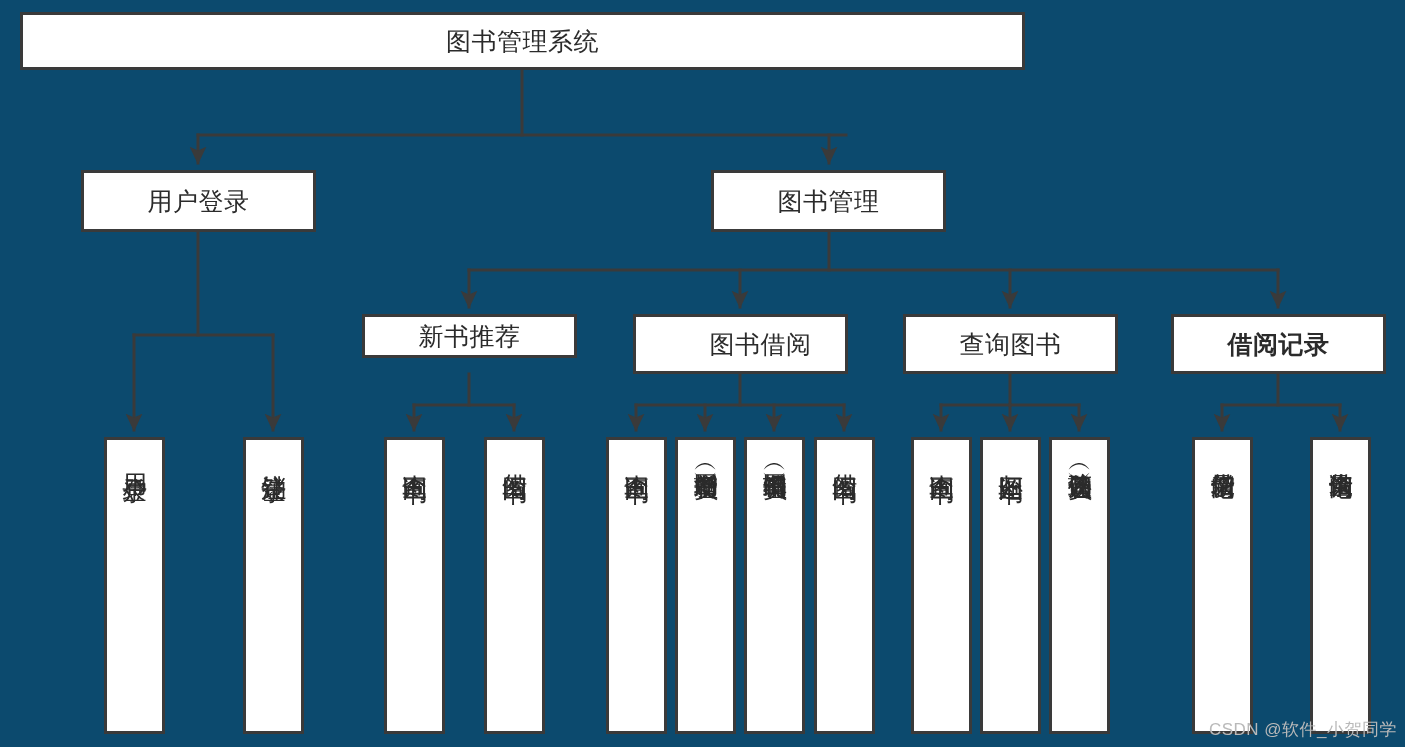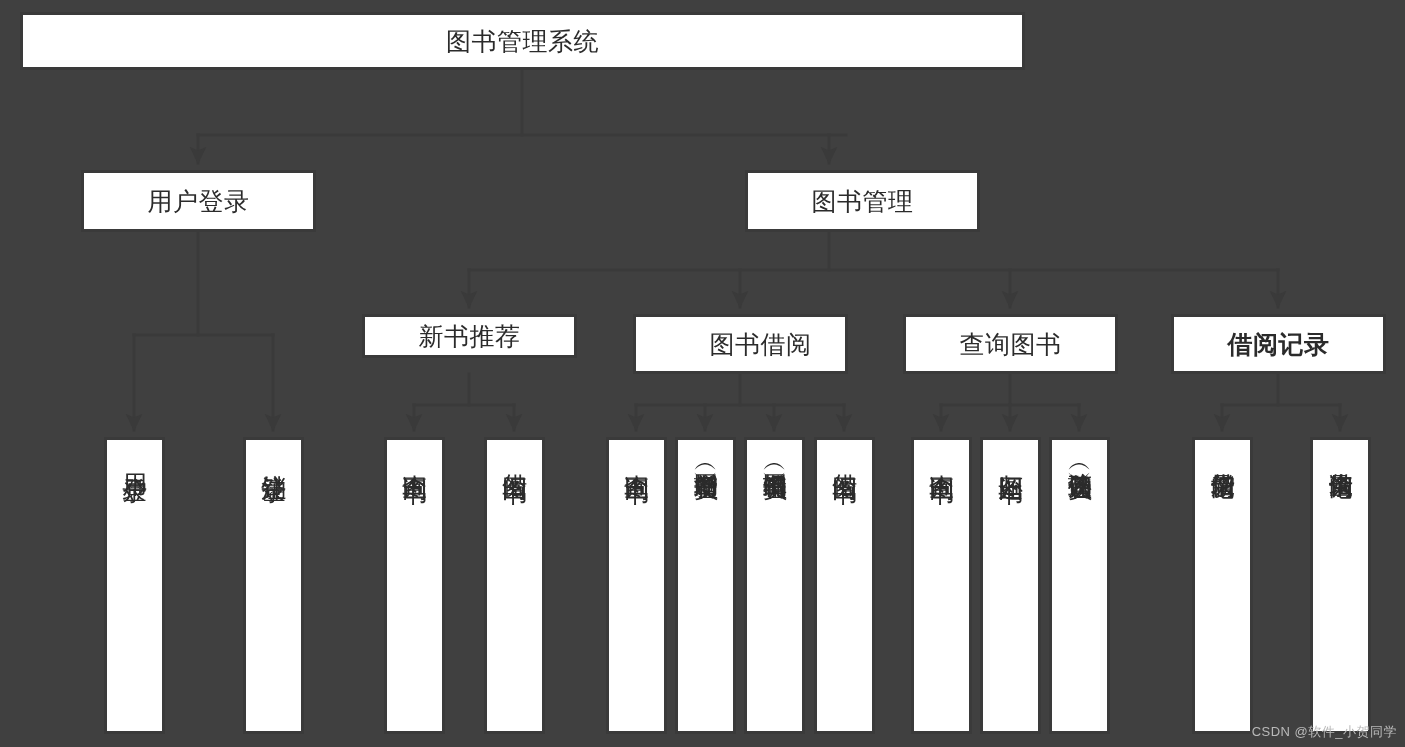--- a/index.html
+++ b/index.html
@@ -7,21 +7,21 @@
     padding: 0;
     background: #ffffff;
   }
   body {
     font-family: "Liberation Sans", "DejaVu Sans", sans-serif;
   }
   #canvas {
     position: relative;
     width: 1405px;
     height: 747px;
-    background: #404040;
+    background: #0c4a6e;
     overflow: hidden;
   }
   #wires {
     position: absolute;
     left: 0;
     top: 0;
     width: 1405px;
     height: 747px;
     pointer-events: none;
   }
@@ -58,21 +58,21 @@
   }
   .v-node.tall .lbl {
     font-size: 24px;
     line-height: 1.12;
     letter-spacing: 0.5px;
   }
   #watermark {
     position: absolute;
     right: 8px;
     bottom: 6px;
-    font-size: 13px;
+    font-size: 17px;
     color: #b9b9b9;
     letter-spacing: 0.5px;
     white-space: pre;
   }
 </style>
 </head>
 <body>
 
 <div id="canvas">
 
@@ -126,21 +126,21 @@
     </g>
   </svg>
 
   <div class="node h-node" style="left:20px; top:12px; width:1005px; height:58px;">
     <span class="lbl">图书管理系统</span>
   </div>
 
   <div class="node h-node" style="left:81px; top:170px; width:235px; height:62px;">
     <span class="lbl">用户登录</span>
   </div>
-  <div class="node h-node" style="left:711px; top:170px; width:235px; height:62px;margin-left:34px;">
+  <div class="node h-node" style="left:711px; top:170px; width:235px; height:62px;">
     <span class="lbl">图书管理</span>
   </div>
 
   <div class="node h-node" style="left:362px; top:314px; width:215px; height:44px;">
     <span class="lbl">新书推荐</span>
   </div>
   <div class="node h-node" style="left:633px; top:314px; width:215px; height:60px;padding-left:40px;">
     <span class="lbl">图书借阅</span>
   </div>
   <div class="node h-node" style="left:903px; top:314px; width:215px; height:60px;">

